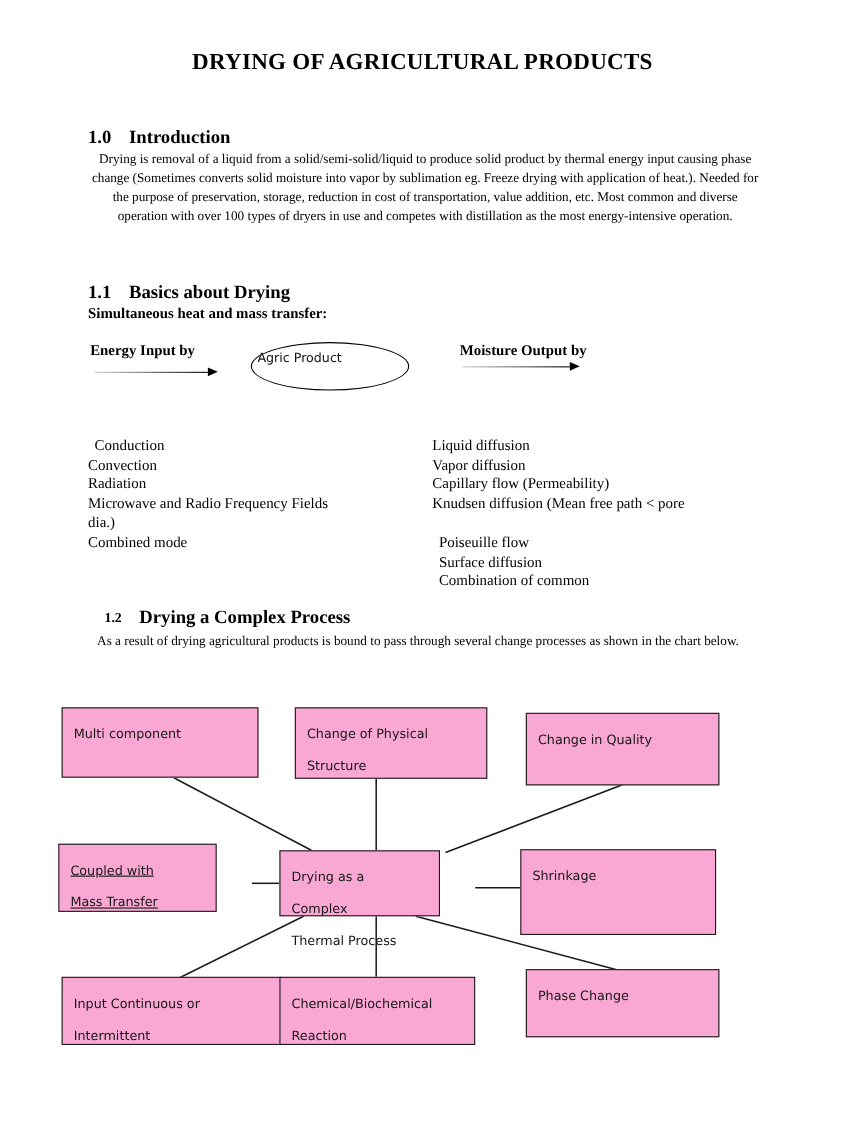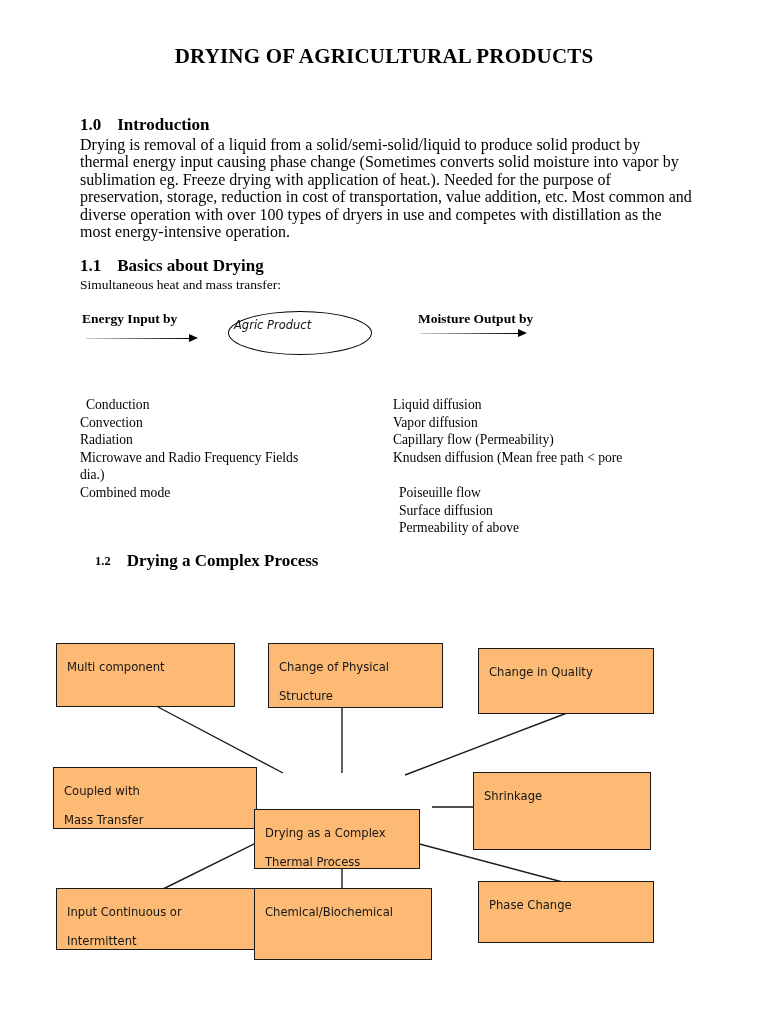--- a/index.html
+++ b/index.html
@@ -43,32 +43,32 @@
     font-weight: bold;
     font-size: 17px;
     font-family: "Liberation Serif", "DejaVu Serif", serif;
     white-space: nowrap;
   }
   .h-sec .num { display: inline-block; }
   .h-sec .gap { display: inline-block; width: 16px; }
 
   .h-sub {
     position: absolute;
-    font-weight: normal;
+    font-weight: bold;
     font-size: 13.5px;
     font-family: "Liberation Serif", "DejaVu Serif", serif;
     white-space: nowrap;
   }
 
   
   .para {
     position: absolute;
-    font-size: 16px;
+    font-size: 12px;
     line-height: 17.4px;
-    text-align: left;
+    text-align: center;
     font-family: "Liberation Serif", "DejaVu Serif", serif;
   }
 
   
   .label-bold {
     position: absolute;
     font-weight: bold;
     font-size: 13.5px;
     white-space: nowrap;
     text-align: center;
@@ -126,21 +126,21 @@
     width: 768px;
     height: 1024px;
     pointer-events: none;
   }
   .chart-svg { position: absolute; left: 0; top: 0; }
 
   .cbox {
     position: absolute;
     border: 1.4px solid #1a1a1a;
     box-sizing: border-box;
-    background: #fdba74;
+    background: #f9a8d4;
     font-family: "DejaVu Sans", "Liberation Sans", sans-serif;
     font-size: 11.6px;
     color: #161616;
     padding: 9px 14px 0 10px;
     line-height: 29px;
   }
   .cbox .l2 { display: block; }
 </style>
 </head>
 <body>
@@ -161,21 +161,21 @@
 
   <div class="h-sub" style="left:80px; top:277px;">Simultaneous heat and mass transfer:</div>
 
   <div class="label-bold" style="left:82px; top:311px;">Energy Input by</div>
   <div class="arrow-wrap" style="left:86px; top:334px; width:112px;">
     <div class="arrow-line" style="width:103px;"></div>
     <div class="arrow-head" style="left:103px;"></div>
   </div>
 
   <div class="ellipse" style="left:228px; top:311px; width:142px; height:42px;"></div>
-  <div class="ellipse-label" style="left:234px; top:318px;font-style:italic;">Agric Product</div>
+  <div class="ellipse-label" style="left:234px; top:318px;">Agric Product</div>
 
   <div class="label-bold" style="left:418px; top:311px;">Moisture Output by</div>
   <div class="arrow-wrap" style="left:420px; top:329px; width:110px;">
     <div class="arrow-line" style="width:98px;"></div>
     <div class="arrow-head" style="left:98px;"></div>
   </div>
 
   <div class="list-col" style="left:80px; top:363px;">
     <div class="ind">Conduction</div>
     <div>Convection</div>
@@ -186,27 +186,28 @@
   </div>
 
   <div class="list-col" style="left:393px; top:363px;">
     <div>Liquid diffusion</div>
     <div>Vapor diffusion</div>
     <div>Capillary flow (Permeability)</div>
     <div>Knudsen diffusion (Mean free path &lt; pore</div>
     <div class="blank"></div>
     <div class="ind">Poiseuille flow</div>
     <div class="ind">Surface diffusion</div>
-    <div class="ind">Permeability of above</div>
+    <div class="ind">Combination of common</div>
   </div>
 
   <div class="h-sec" style="left:95px; top:551px;">
     <span class="num" style="font-size:12.5px; position:relative; top:-1px;">1.2</span><span class="gap"></span><span>Drying a Complex Process</span>
   </div>
 
+  <div class="para" style="left:80px; top:572px; width:600px; line-height:21px;">As a result of drying agricultural products is bound to pass through several change processes as shown in the chart below.</div>
 
   <div class="chart-area">
     <svg class="chart-svg" width="768" height="1024" xmlns="http://www.w3.org/2000/svg">
       <g stroke="#1a1a1a" stroke-width="1.4" fill="none">
 
         <line x1="158" y1="707" x2="283" y2="773"></line>
 
         <line x1="342" y1="708" x2="342" y2="773"></line>
 
         <line x1="567" y1="713" x2="405" y2="775"></line>
@@ -231,42 +232,43 @@
   <div class="cbox" style="left:268px; top:643px; width:175px; height:65px;">
     <span class="l1">Change of Physical</span>
     <span class="l2">Structure</span>
   </div>
 
   <div class="cbox" style="left:478px; top:648px; width:176px; height:66px;">
     <span class="l1">Change in Quality</span>
     <span class="l2"></span>
   </div>
 
-  <div class="cbox" style="left:53px; top:767px; width:204px; height:62px;">
+  <div class="cbox" style="left:53px; top:767px; width:144px; height:62px;text-decoration:underline;">
     <span class="l1">Coupled with</span>
     <span class="l2">Mass Transfer</span>
   </div>
 
-  <div class="cbox" style="left:254px; top:773px; width:166px; height:60px;margin-top:36px;">
+  <div class="cbox" style="left:254px; top:773px; width:146px; height:60px;">
     <span class="l1">Drying as a Complex</span>
     <span class="l2">Thermal Process</span>
   </div>
 
   <div class="cbox" style="left:473px; top:772px; width:178px; height:78px;">
     <span class="l1">Shrinkage</span>
     <span class="l2"></span>
   </div>
 
   <div class="cbox" style="left:56px; top:888px; width:200px; height:62px;">
     <span class="l1">Input Continuous or</span>
     <span class="l2">Intermittent</span>
   </div>
 
-  <div class="cbox" style="left:254px; top:888px; width:178px; height:72px;">
+  <div class="cbox" style="left:254px; top:888px; width:178px; height:62px;">
     <span class="l1">Chemical/Biochemical</span>
+    <span class="l2">Reaction</span>
   </div>
 
   <div class="cbox" style="left:478px; top:881px; width:176px; height:62px;">
     <span class="l1">Phase Change</span>
     <span class="l2"></span>
   </div>
 
 </div>
 
 </body></html>

